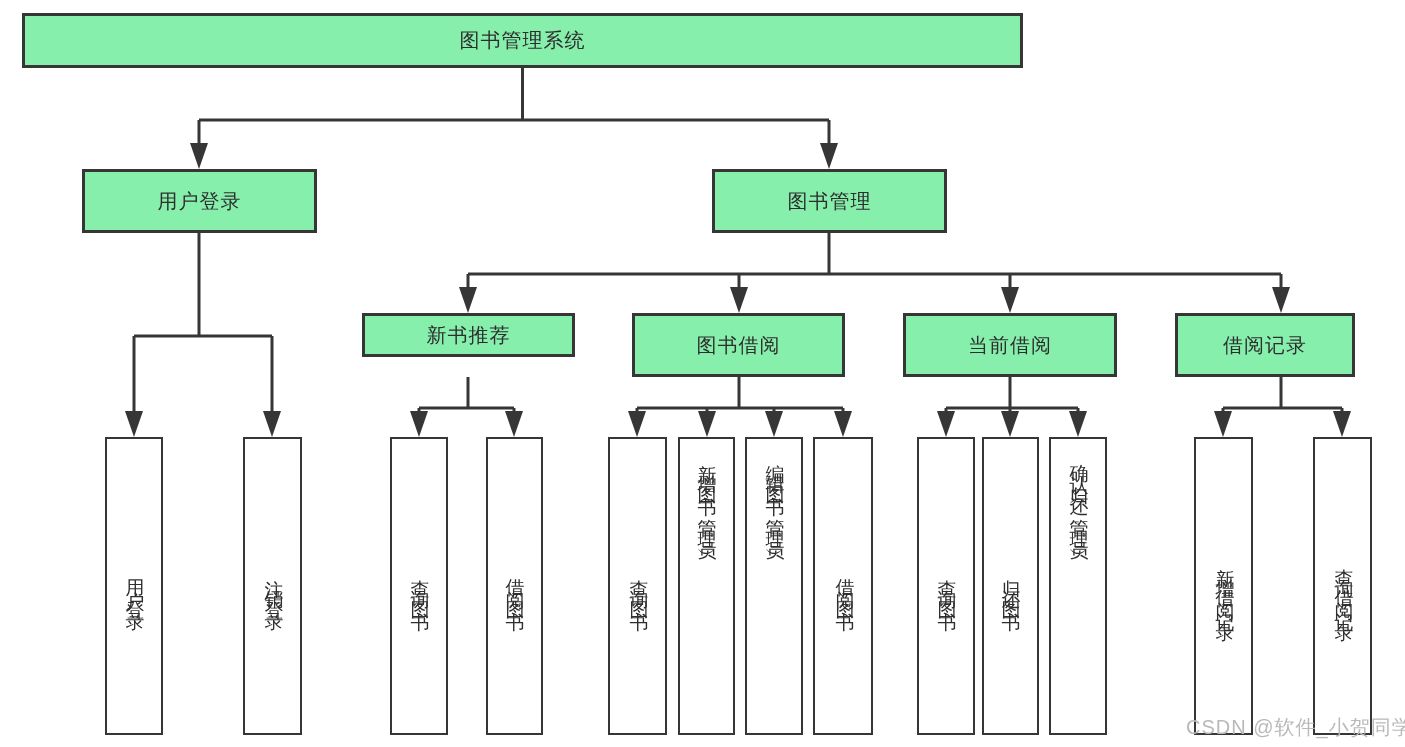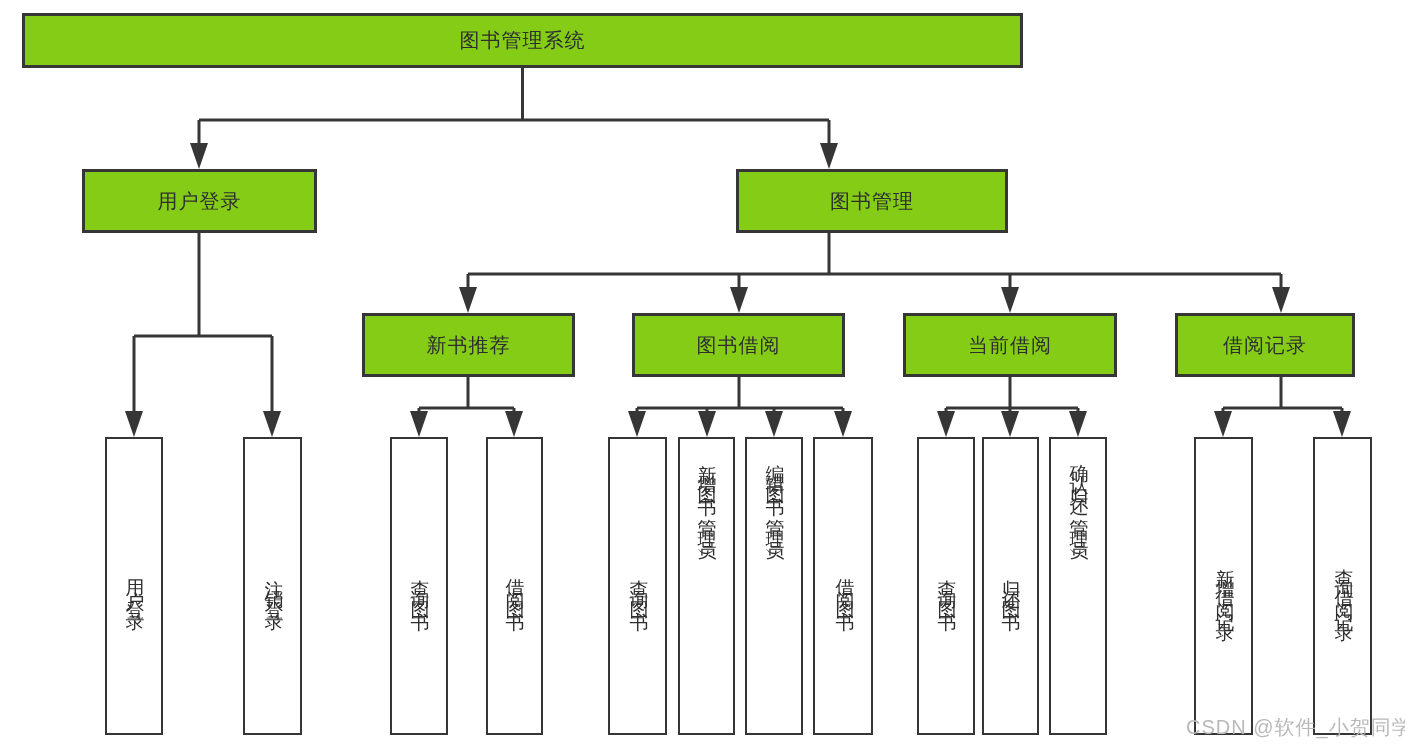--- a/index.html
+++ b/index.html
@@ -16,21 +16,21 @@
     overflow: hidden;
   }
   .connectors {
     position: absolute;
     left: 0; top: 0;
     width: 1405px; height: 747px;
     z-index: 1;
   }
   .node {
     position: absolute;
-    background: #84cc16;
+    background: #86efac;
     border: 3px solid #363636;
     display: flex;
     align-items: center;
     justify-content: center;
     font-size: 20px;
     letter-spacing: 1px;
     color: #2e2e2e;
     z-index: 2;
   }
   .leaf {
@@ -107,23 +107,23 @@
       <polygon points="1001,411 1019,411 1010,437"></polygon>
       <polygon points="1069,411 1087,411 1078,437"></polygon>
       <polygon points="1214,411 1232,411 1223,437"></polygon>
       <polygon points="1333,411 1351,411 1342,437"></polygon>
     </g>
   </svg>
 
   <div class="node" style="left:22px; top:13px; width:1001px; height:55px;">图书管理系统</div>
 
   <div class="node" style="left:82px; top:169px; width:235px; height:64px;">用户登录</div>
-  <div class="node" style="left:712px; top:169px; width:272px; height:64px;margin-left:24px;">图书管理</div>
+  <div class="node" style="left:712px; top:169px; width:235px; height:64px;">图书管理</div>
 
-  <div class="node" style="left:362px; top:313px; width:213px; height:64px;">新书推荐</div>
+  <div class="node" style="left:362px; top:313px; width:213px; height:44px;">新书推荐</div>
   <div class="node" style="left:632px; top:313px; width:213px; height:64px;">图书借阅</div>
   <div class="node" style="left:903px; top:313px; width:214px; height:64px;">当前借阅</div>
   <div class="node" style="left:1175px; top:313px; width:180px; height:64px;">借阅记录</div>
 
   <div class="leaf" style="left:105px; width:58px;">用户登录</div>
   <div class="leaf" style="left:243px; width:59px;">注销登录</div>
 
   <div class="leaf" style="left:390px; width:58px;">查询图书</div>
   <div class="leaf" style="left:486px; width:57px;">借阅图书</div>
 

